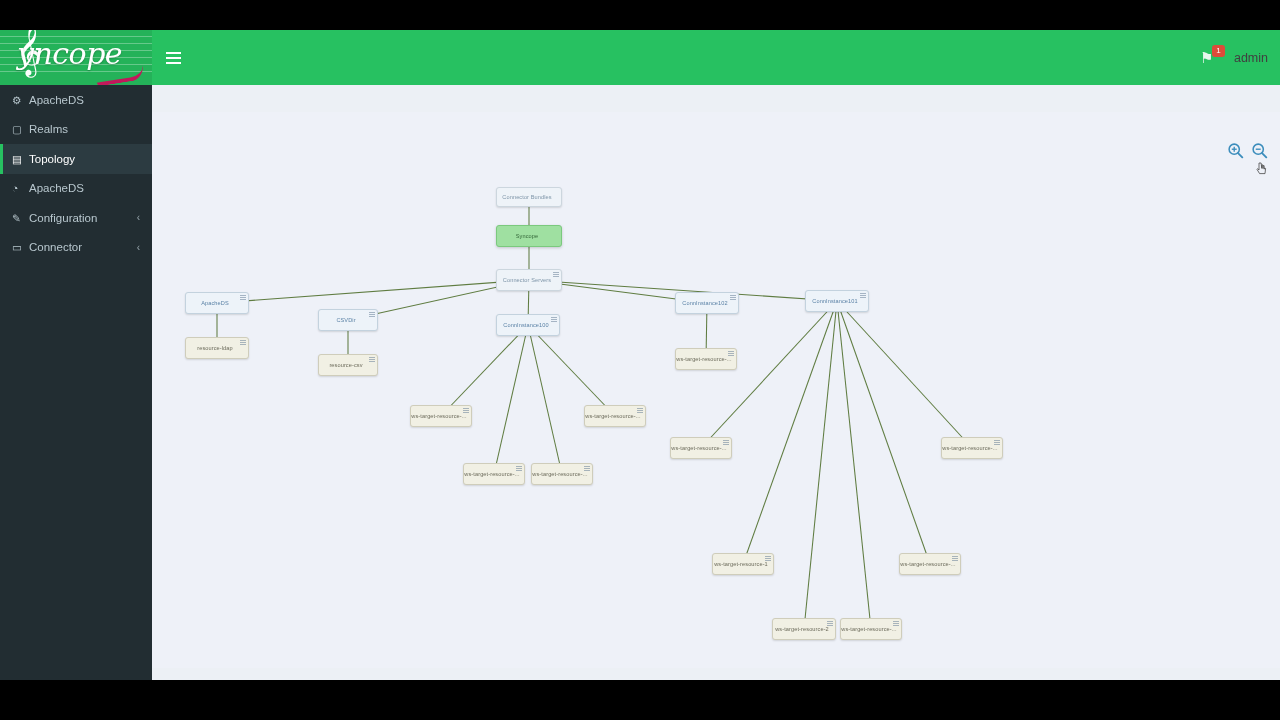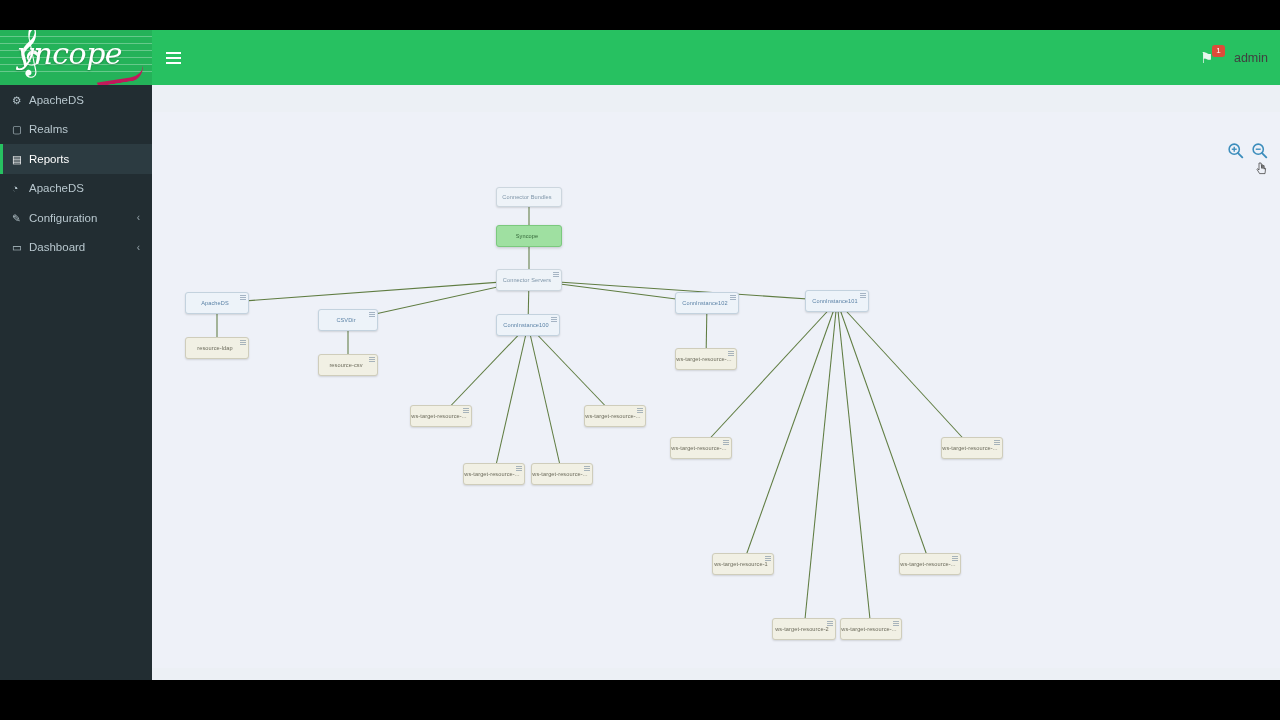--- a/index.html
+++ b/index.html
@@ -236,34 +236,34 @@
       <div class="side-item">
         <span class="side-ico">⚙</span>
         <span>ApacheDS</span>
       </div>
       <div class="side-item">
         <span class="side-ico">▢</span>
         <span>Realms</span>
       </div>
       <div class="side-item active">
         <span class="side-ico">▤</span>
-        <span>Reports</span>
+        <span>Topology</span>
       </div>
       <div class="side-item">
         <span class="side-ico">◔</span>
         <span>ApacheDS</span>
       </div>
       <div class="side-item">
         <span class="side-ico">✎</span>
         <span>Configuration</span>
         <span class="side-caret">‹</span>
       </div>
       <div class="side-item">
         <span class="side-ico">▭</span>
-        <span>Dashboard</span>
+        <span>Connector</span>
         <span class="side-caret">‹</span>
       </div>
     </div>
 
   <div class="content">
     <div class="canvas">
 
       <svg id="edges">
           <line x1="377" y1="85" x2="377" y2="124" stroke="#5f7c41" stroke-width="1.05"></line>
           <line x1="377" y1="124" x2="377" y2="168" stroke="#5f7c41" stroke-width="1.05"></line>

